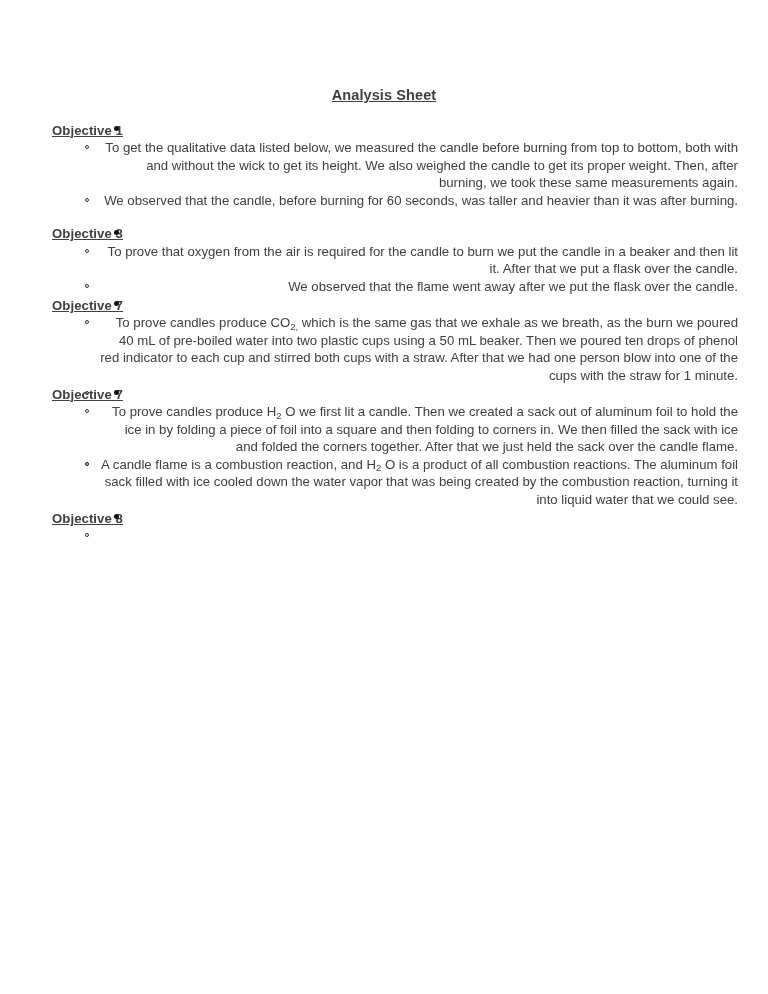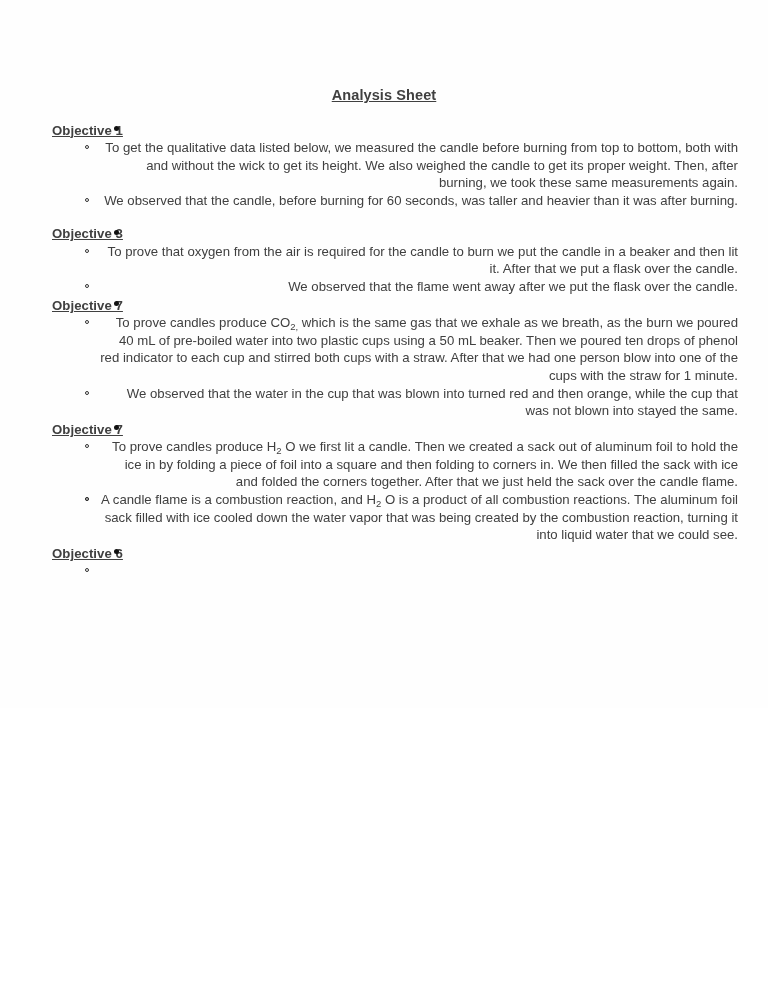--- a/index.html
+++ b/index.html
@@ -129,37 +129,36 @@
               <span class="ptext">We observed that the flame went away after we put the flask over the candle.</span>
             </li>
           </ul></li>
         <li class="objective"><span class="obj-bullet"></span><span class="obj-heading">Objective 7</span><ul class="level2">
             <li class="point">
               <span class="pt-bullet"></span>
               <span class="ptext">To prove candles produce CO<sub>2,</sub> which is the same gas that we exhale as we breath, as the burn we poured 40 mL of pre-boiled water into two plastic cups using a 50 mL beaker. Then we poured ten drops of phenol red indicator to each cup and stirred both cups with a straw. After that we had one person blow into one of the cups with the straw for 1 minute.</span>
             </li>
             <li class="point">
               <span class="pt-bullet"></span>
-              <span class="ptext">We observed that the water in the cup that was blown into turned red and then orange, while the cup that was not blown into stayed the same.</span>
             </li>
           </ul></li>
         <li class="objective"><span class="obj-bullet"></span><span class="obj-heading">Objective 7</span><ul class="level2">
             <li class="point">
               <span class="pt-bullet"></span>
               <span class="ptext">To prove candles produce H<sub>2</sub> O we first lit a candle. Then we created a sack out of aluminum foil to hold the ice in by folding a piece of foil into a square and then folding to corners in. We then filled the sack with ice and folded the corners together. After that we just held the sack over the candle flame.</span>
             </li>
             <li class="point">
               <span class="pt-bullet"></span>
             </li>
             <li class="point">
               <span class="pt-bullet"></span>
               <span class="ptext">A candle flame is a combustion reaction, and H<sub>2</sub> O is a product of all combustion reactions. The aluminum foil sack filled with ice cooled down the water vapor that was being created by the combustion reaction, turning it into liquid water that we could see.</span>
             </li>
           </ul></li>
-        <li class="objective"><span class="obj-bullet"></span><span class="obj-heading">Objective 6</span><ul class="level2">
+        <li class="objective"><span class="obj-bullet"></span><span class="obj-heading">Objective 8</span><ul class="level2">
             <li class="point empty">
               <span class="pt-bullet"></span>
               <span class="ptext"></span>
             </li>
           </ul></li>
       </ul>
   </div>
 
 </div>
 

